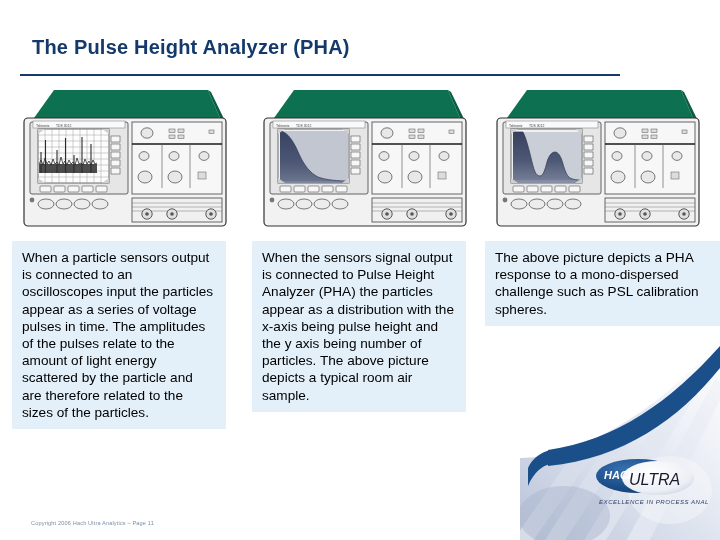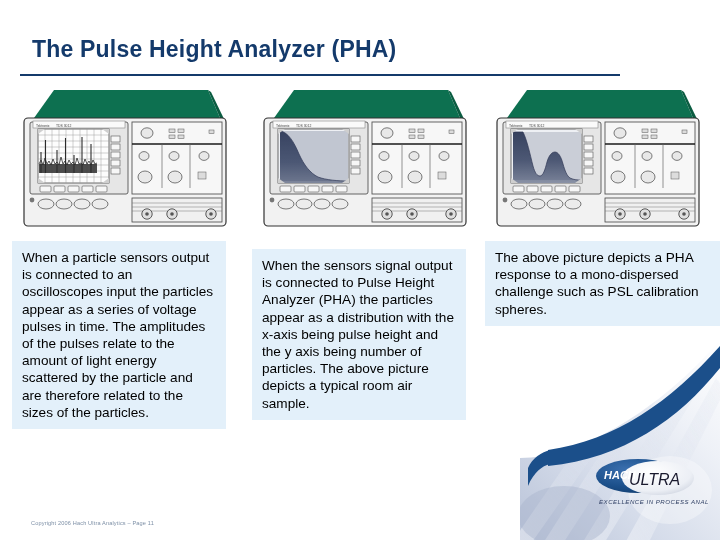--- a/index.html
+++ b/index.html
@@ -23,21 +23,21 @@
     width: 200px;
     height: 200px;
     pointer-events: none;
   }
 
   
   #slide-title {
     position: absolute;
     left: 32px;
     top: 36px;
-    font-size: 23px;
+    font-size: 20px;
     font-weight: bold;
     color: #143a6b;
     letter-spacing: 0.2px;
     white-space: nowrap;
   }
   #title-rule {
     position: absolute;
     left: 20px;
     top: 74px;
     width: 600px;
@@ -66,21 +66,21 @@
   
   .callout {
     background: #e3f0fa;
     color: #000000;
     font-size: 13.6px;
     line-height: 17.2px;
     padding: 8px 10px 8px 10px;
     box-sizing: border-box;
   }
   #callout-1 { position: absolute; left: 12px;  top: 241px; width: 214px; }
-  #callout-2 { position: absolute; left: 252px; top: 241px; width: 214px; margin-top: 8px; }
+  #callout-2 { position: absolute; left: 252px; top: 241px; width: 214px; }
   #callout-3 { position: absolute; left: 485px; top: 241px; width: 255px; }
 
   
   #logo {
     position: absolute;
     left: 596px;
     top: 452px;
     width: 112px;
     height: 58px;
     text-align: right;

